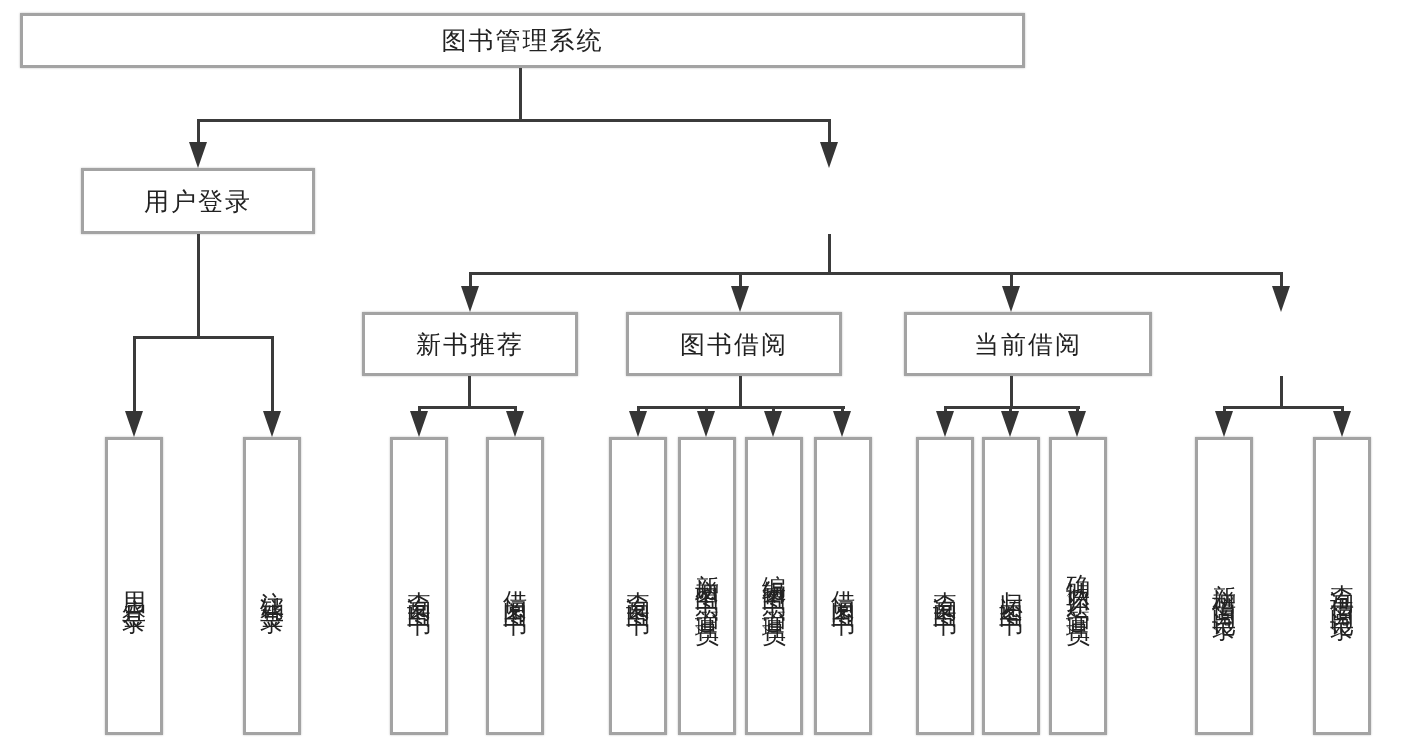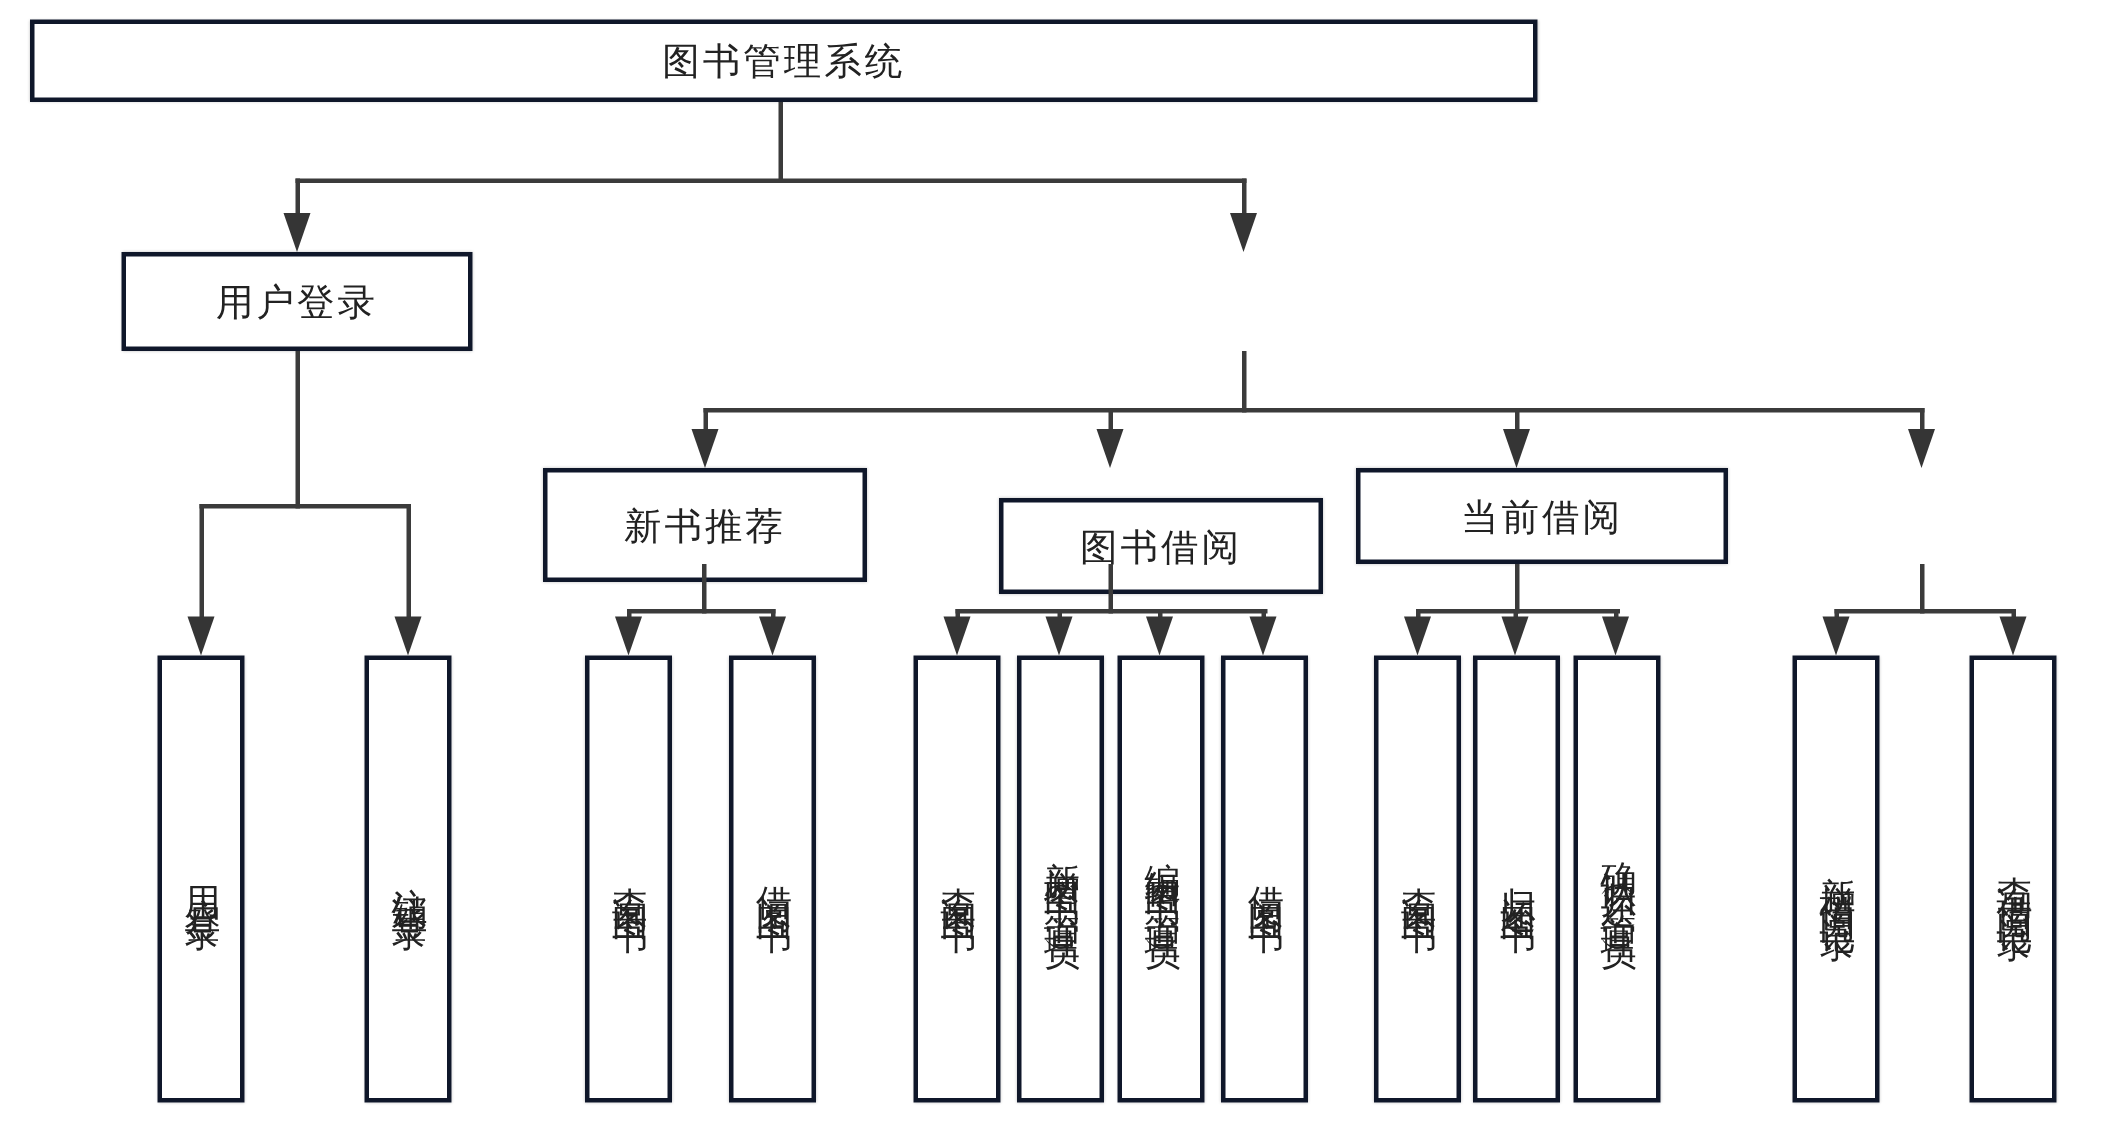--- a/index.html
+++ b/index.html
@@ -9,21 +9,21 @@
   }
   #stage {
     position: relative;
     width: 1405px; height: 747px;
     background: #ffffff;
     overflow: hidden;
   }
   .box {
     position: absolute;
     box-sizing: border-box;
-    border: 3px solid #0f172a;
+    border: 3px solid #a3a3a3;
     background: #ffffff;
     display: flex;
     align-items: center;
     justify-content: center;
     color: #222222;
     box-shadow: 0 0 2px rgba(0,0,0,0.25);
   }
   .hlabel {
     font-size: 25px;
     letter-spacing: 2px;
@@ -86,24 +86,24 @@
   <div class="hl" style="left:469px; top:272px; width:814px;"></div>
   <div class="vl" style="left:469px; top:272px; height:24px;"></div>
   <div class="arr" style="left:461px; top:286px;"></div>
   <div class="vl" style="left:739px; top:272px; height:24px;"></div>
   <div class="arr" style="left:731px; top:286px;"></div>
   <div class="vl" style="left:1010px; top:272px; height:24px;"></div>
   <div class="arr" style="left:1002px; top:286px;"></div>
   <div class="vl" style="left:1280px; top:272px; height:24px;"></div>
   <div class="arr" style="left:1272px; top:286px;"></div>
 
-  <div class="box" style="left:362px; top:312px; width:216px; height:76px;">
+  <div class="box" style="left:362px; top:312px; width:216px; height:64px;">
     <span class="hlabel">新书推荐</span>
   </div>
-  <div class="box" style="left:666px; top:312px; width:216px; height:64px;margin-top:20px;">
+  <div class="box" style="left:626px; top:312px; width:216px; height:64px;">
     <span class="hlabel">图书借阅</span>
   </div>
   <div class="box" style="left:904px; top:312px; width:248px; height:64px;">
     <span class="hlabel">当前借阅</span>
   </div>
 
   <div class="vl" style="left:468px; top:376px; height:33px;"></div>
   <div class="hl" style="left:418px; top:406px; width:99px;"></div>
   <div class="vl" style="left:418px; top:406px; height:16px;"></div>
   <div class="arr" style="left:410px; top:411px;"></div>

